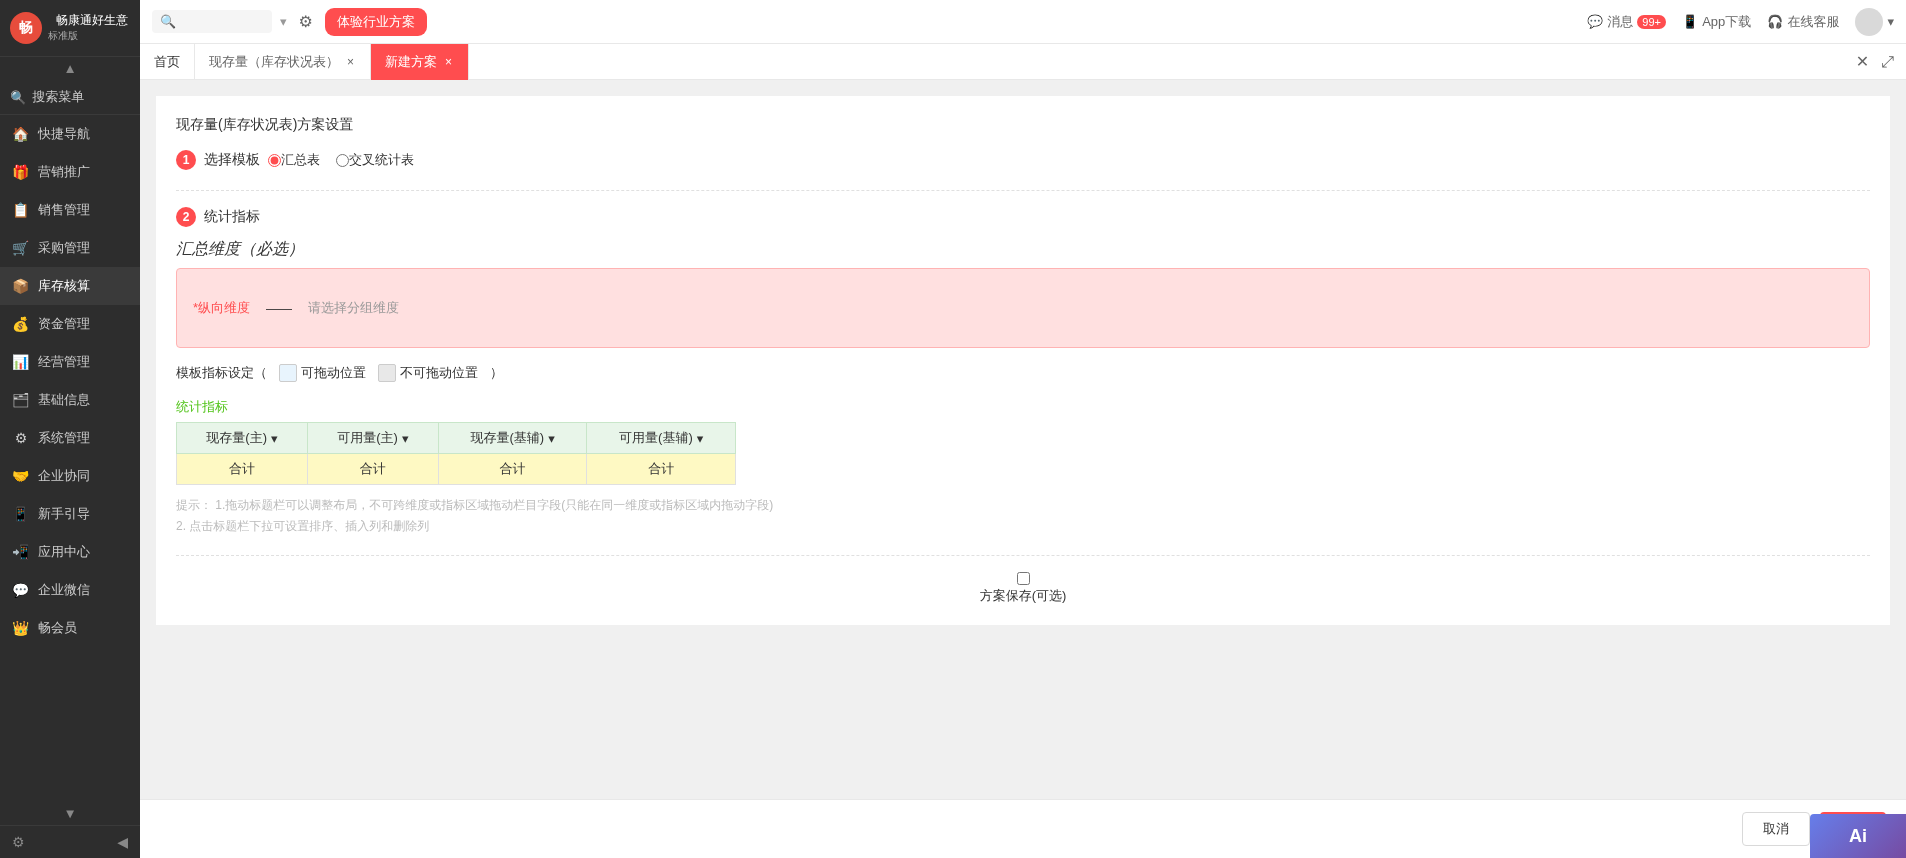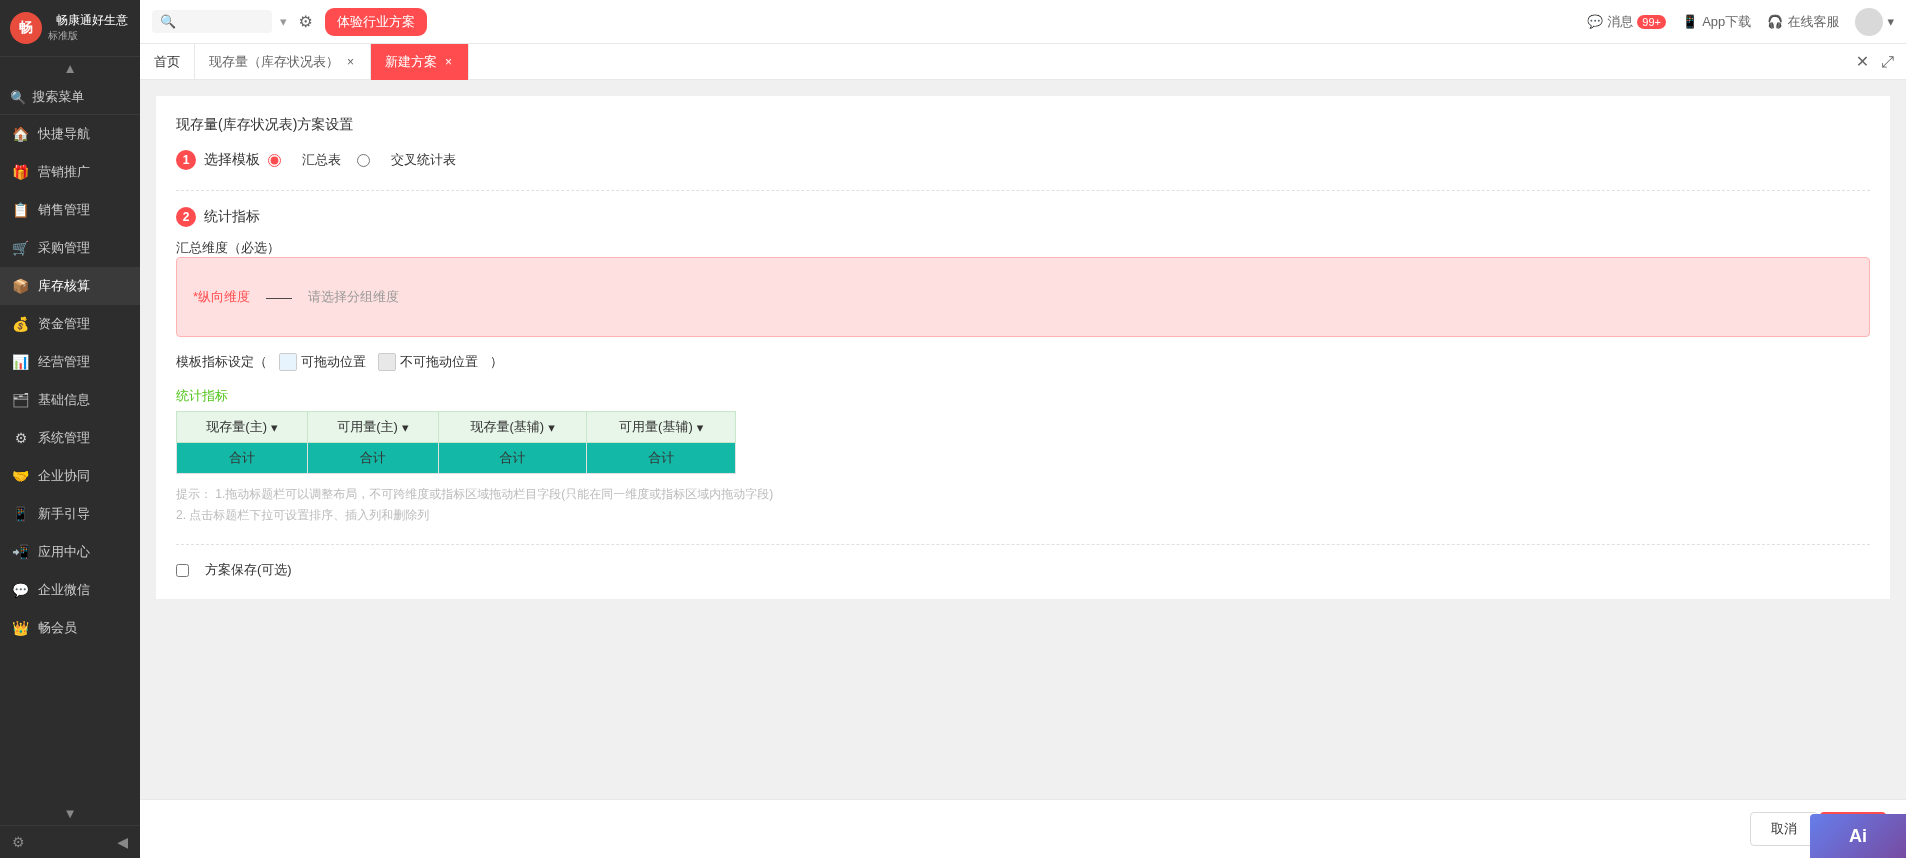--- a/index.html
+++ b/index.html
@@ -255,40 +255,42 @@
 
     
     .radio-group {
       display: flex;
       align-items: center;
       gap: 16px;
     }
     .radio-label {
       display: flex;
       align-items: center;
-      gap: 21px;
+      gap: 0;
       cursor: pointer;
       font-size: 13px;
       color: #333;
     }
     .radio-label input[type=radio] {
       accent-color: #ff4d4f;
     }
 
     
     .divider {
       border: none;
       border-top: 1px dashed #e0e0e0;
       margin: 16px 0;
     }
 
     
     .summary-dim {
-      font-size: 13px;
-      color: #333;
+      font-size: 16px;
+      color: #333;
+      margin-bottom: 8px;
+      font-style: italic;
     }
 
     
     .vertical-dim-area {
       background: #ffe0e0;
       border: 1px solid #ffb3b3;
       border-radius: 4px;
       padding: 24px 16px;
       margin-bottom: 16px;
       display: flex;
@@ -364,49 +366,50 @@
       align-items: center;
       justify-content: center;
       gap: 4px;
     }
     .stats-table td {
       border: 1px solid #e0e0e0;
       padding: 6px 12px;
       font-size: 13px;
       color: #333;
       text-align: center;
-      background: #14b8a6;
+      background: #fef9c3;
     }
 
     
     .tips-area {
       margin-top: 12px;
       font-size: 12px;
       color: #bbb;
     }
     .tips-area p { margin-bottom: 4px; }
 
     
     .save-area {
       display: flex;
       align-items: center;
-      gap: 16px;
+      gap: 2px;
       margin-top: 16px;
       font-size: 13px;
       color: #333;
+      flex-direction: column;
     }
 
     
     .bottom-bar {
       background: #fff;
       border-top: 1px solid #e8e8e8;
       padding: 12px 20px;
       display: flex;
       justify-content: flex-end;
-      gap: 2px;
+      gap: 10px;
       flex-shrink: 0;
     }
     .btn-cancel {
       background: #fff;
       border: 1px solid #d9d9d9;
       border-radius: 4px;
       padding: 7px 20px;
       cursor: pointer;
       font-size: 13px;
       color: #333;

